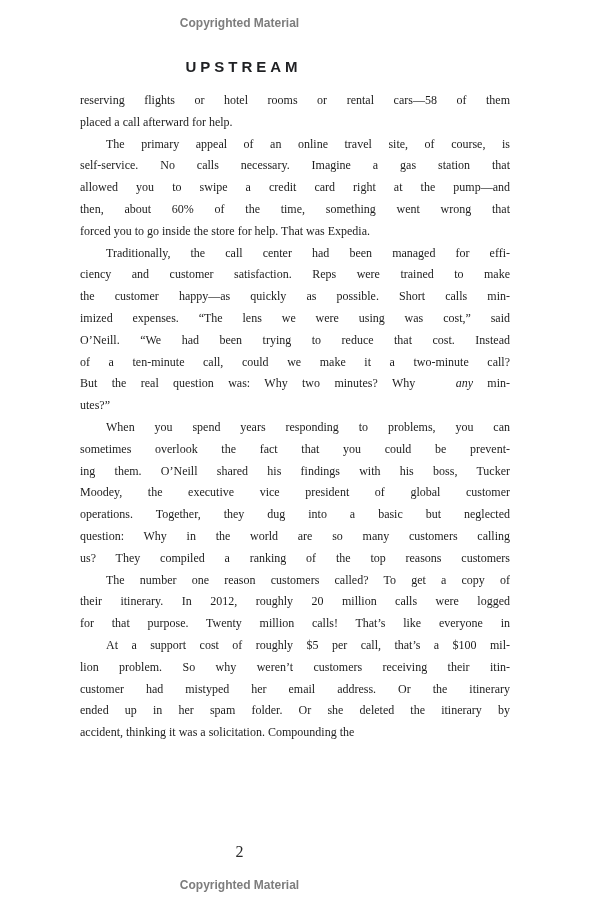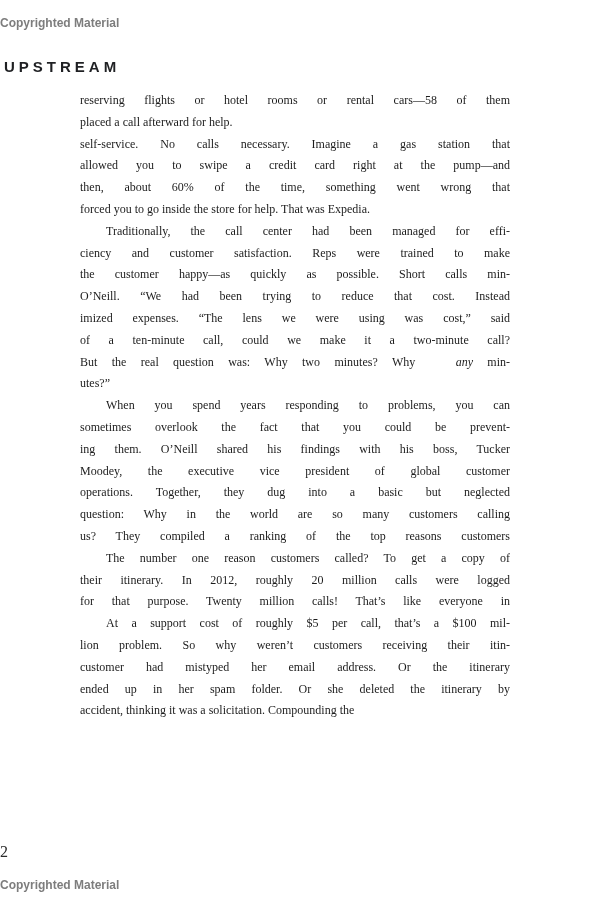--- a/index.html
+++ b/index.html
@@ -8,21 +8,21 @@
     height: 914px;
     background: #ffffff;
     position: relative;
     overflow: hidden;
     font-family: "Liberation Serif", serif;
   }
   .centered {
     position: absolute;
     left: 0;
     width: 479px;
-    text-align: left;
+    text-align: center;
   }
   .copyright {
     font-family: "Liberation Sans", sans-serif;
     font-size: 12px;
     font-weight: bold;
     color: #7d7d7d;
   }
   .copyright-top { top: 16px; }
   .copyright-bottom { top: 878px; }
   .book-title {
@@ -65,29 +65,30 @@
 </head>
 <body>
 
 <div class="centered copyright copyright-top">Copyrighted Material</div>
 
 <div class="centered book-title">UPSTREAM</div>
 
 <div class="text-block">
     <div class="line">reserving flights or hotel rooms or rental cars—58 of them</div>
     <div class="line para-end">placed a call afterward for help.</div>
+    <div class="line indent">The primary appeal of an online travel site, of course, is</div>
     <div class="line">self-service. No calls necessary. Imagine a gas station that</div>
     <div class="line">allowed you to swipe a credit card right at the pump—and</div>
     <div class="line">then, about 60% of the time, something went wrong that</div>
     <div class="line para-end">forced you to go inside the store for help. That was Expedia.</div>
     <div class="line indent">Traditionally, the call center had been managed for effi-</div>
     <div class="line">ciency and customer satisfaction. Reps were trained to make</div>
     <div class="line">the customer happy—as quickly as possible. Short calls min-</div>
+    <div class="line">imized expenses. “The lens we were using was cost,” said</div>
     <div class="line">O’Neill. “We had been trying to reduce that cost. Instead</div>
-    <div class="line">imized expenses. “The lens we were using was cost,” said</div>
     <div class="line">of a ten-minute call, could we make it a two-minute call?</div>
     <div class="line">But the real question was: Why two minutes? Why <em>any</em> min-</div>
     <div class="line para-end">utes?”</div>
     <div class="line indent">When you spend years responding to problems, you can</div>
     <div class="line">sometimes overlook the fact that you could be prevent-</div>
     <div class="line">ing them. O’Neill shared his findings with his boss, Tucker</div>
     <div class="line">Moodey, the executive vice president of global customer</div>
     <div class="line">operations. Together, they dug into a basic but neglected</div>
     <div class="line">question: Why in the world are so many customers calling</div>
     <div class="line">us? They compiled a ranking of the top reasons customers</div>

